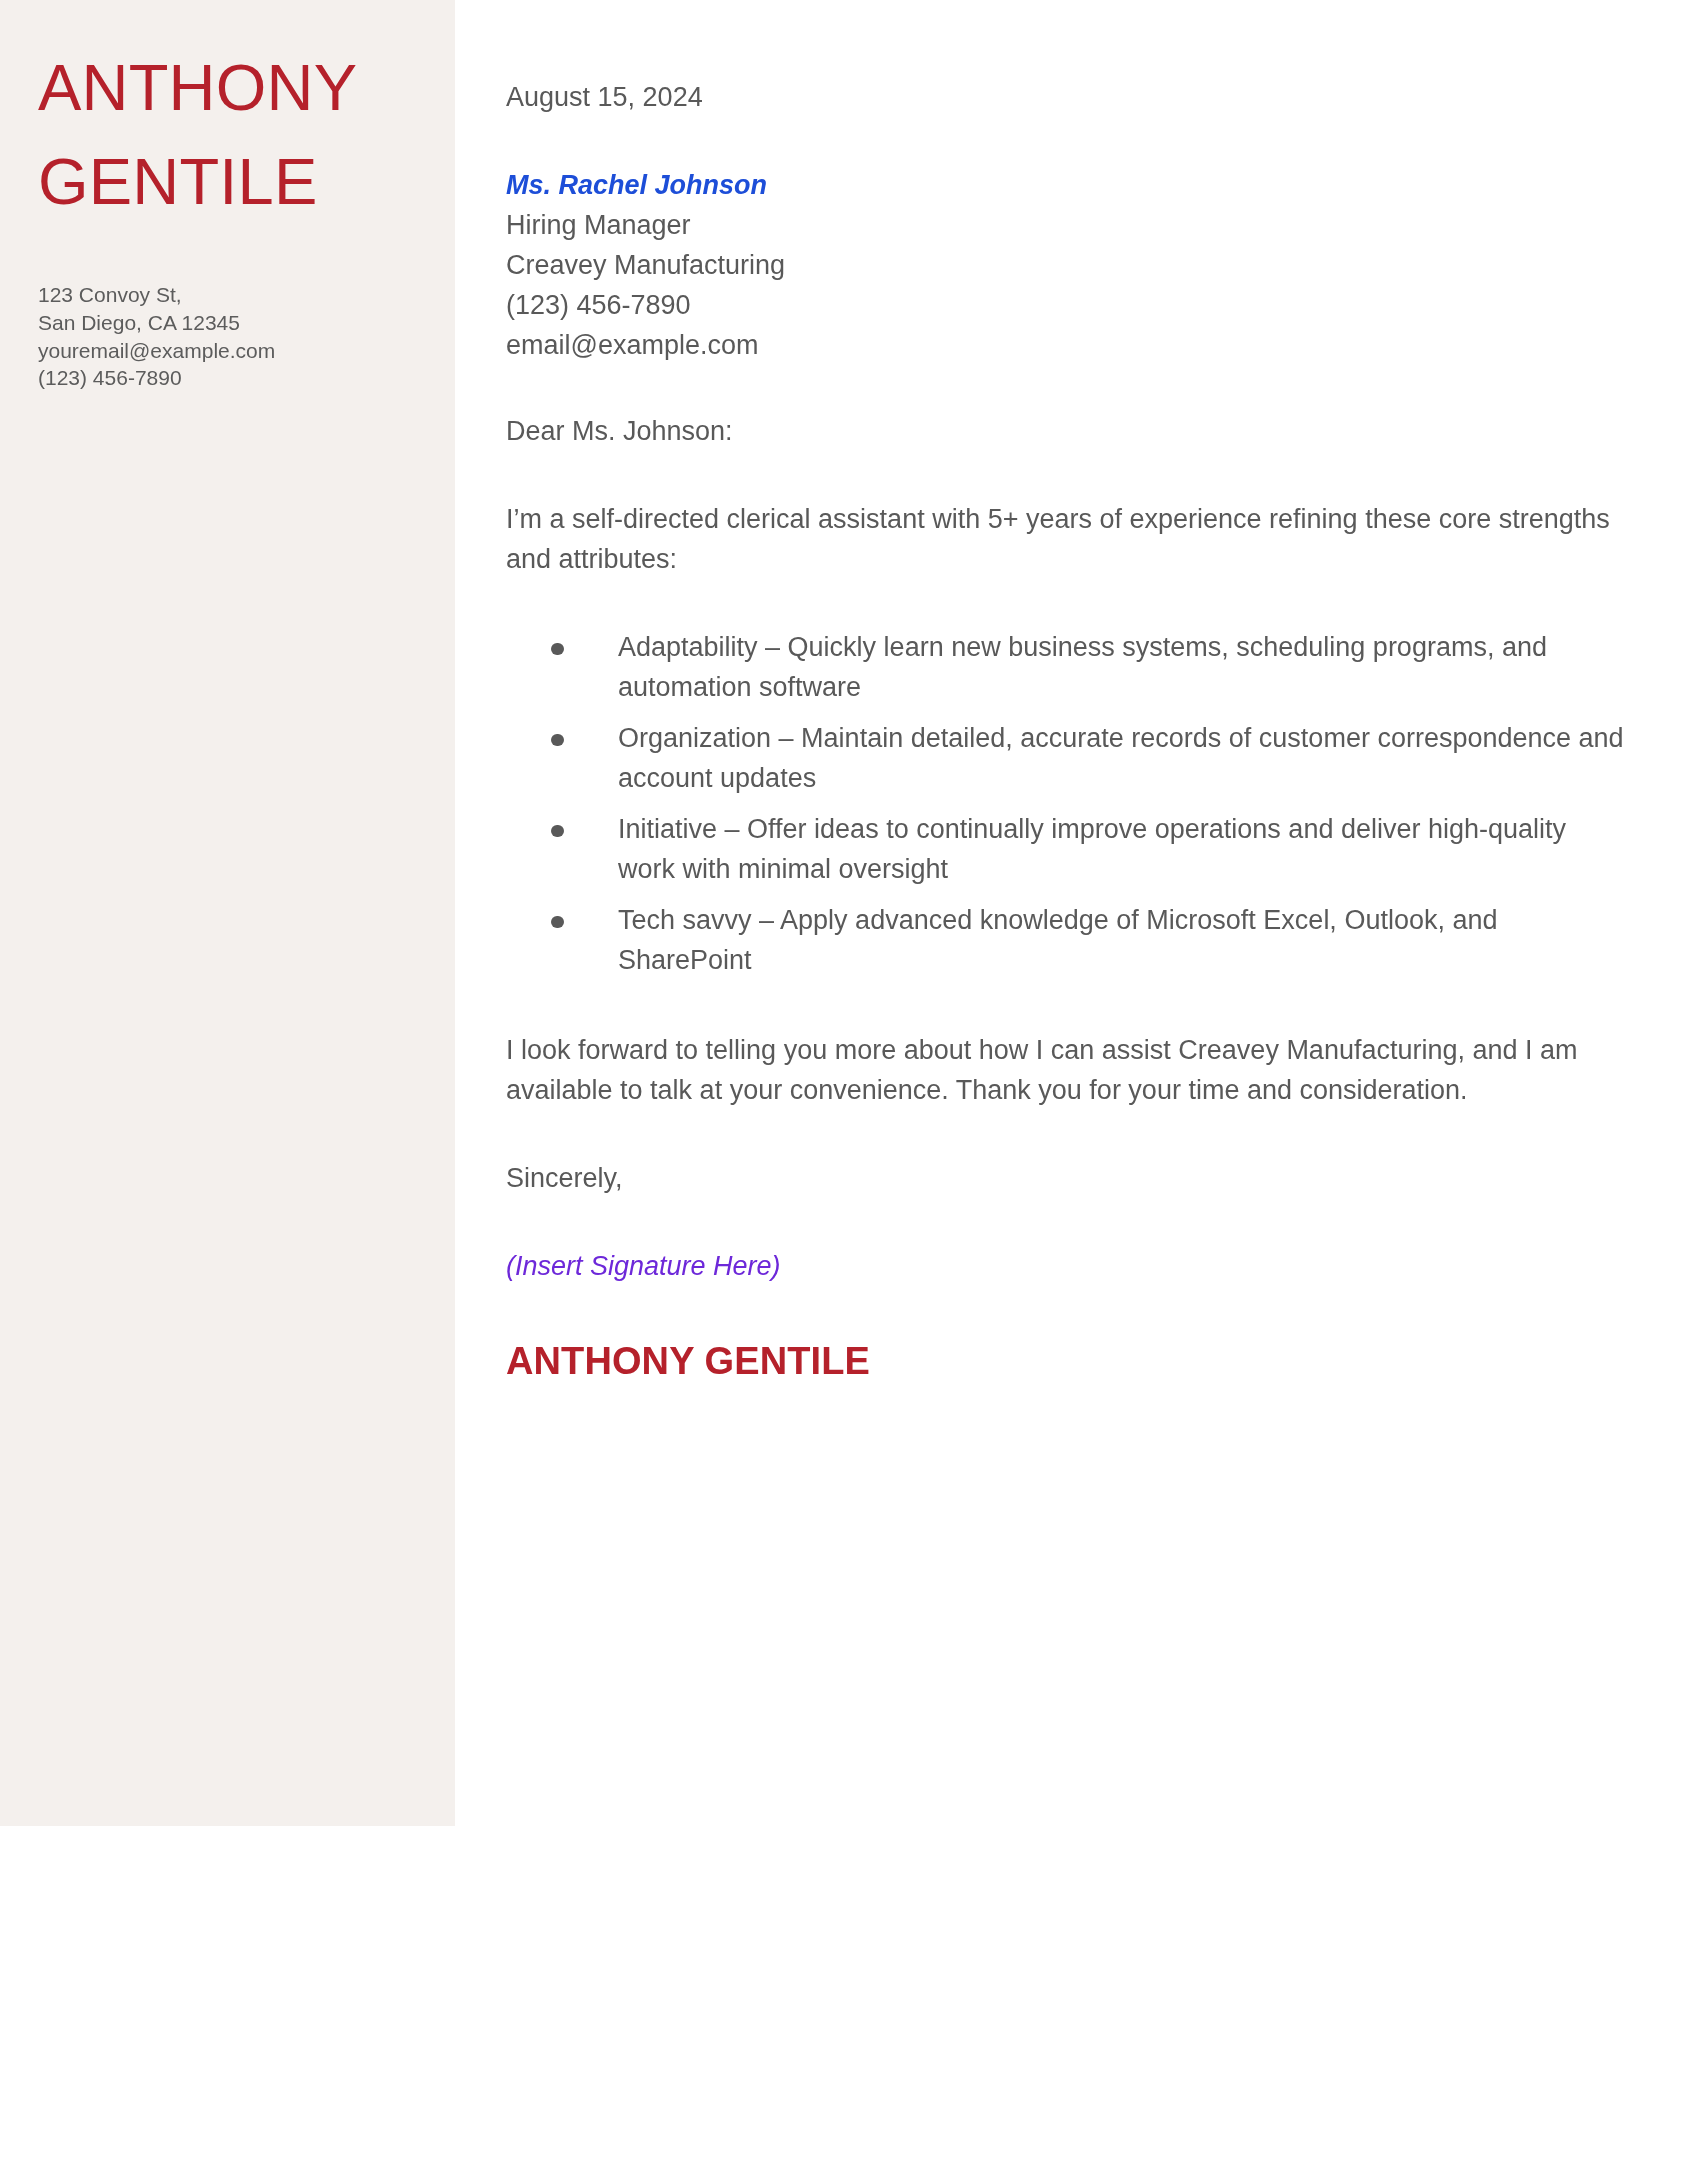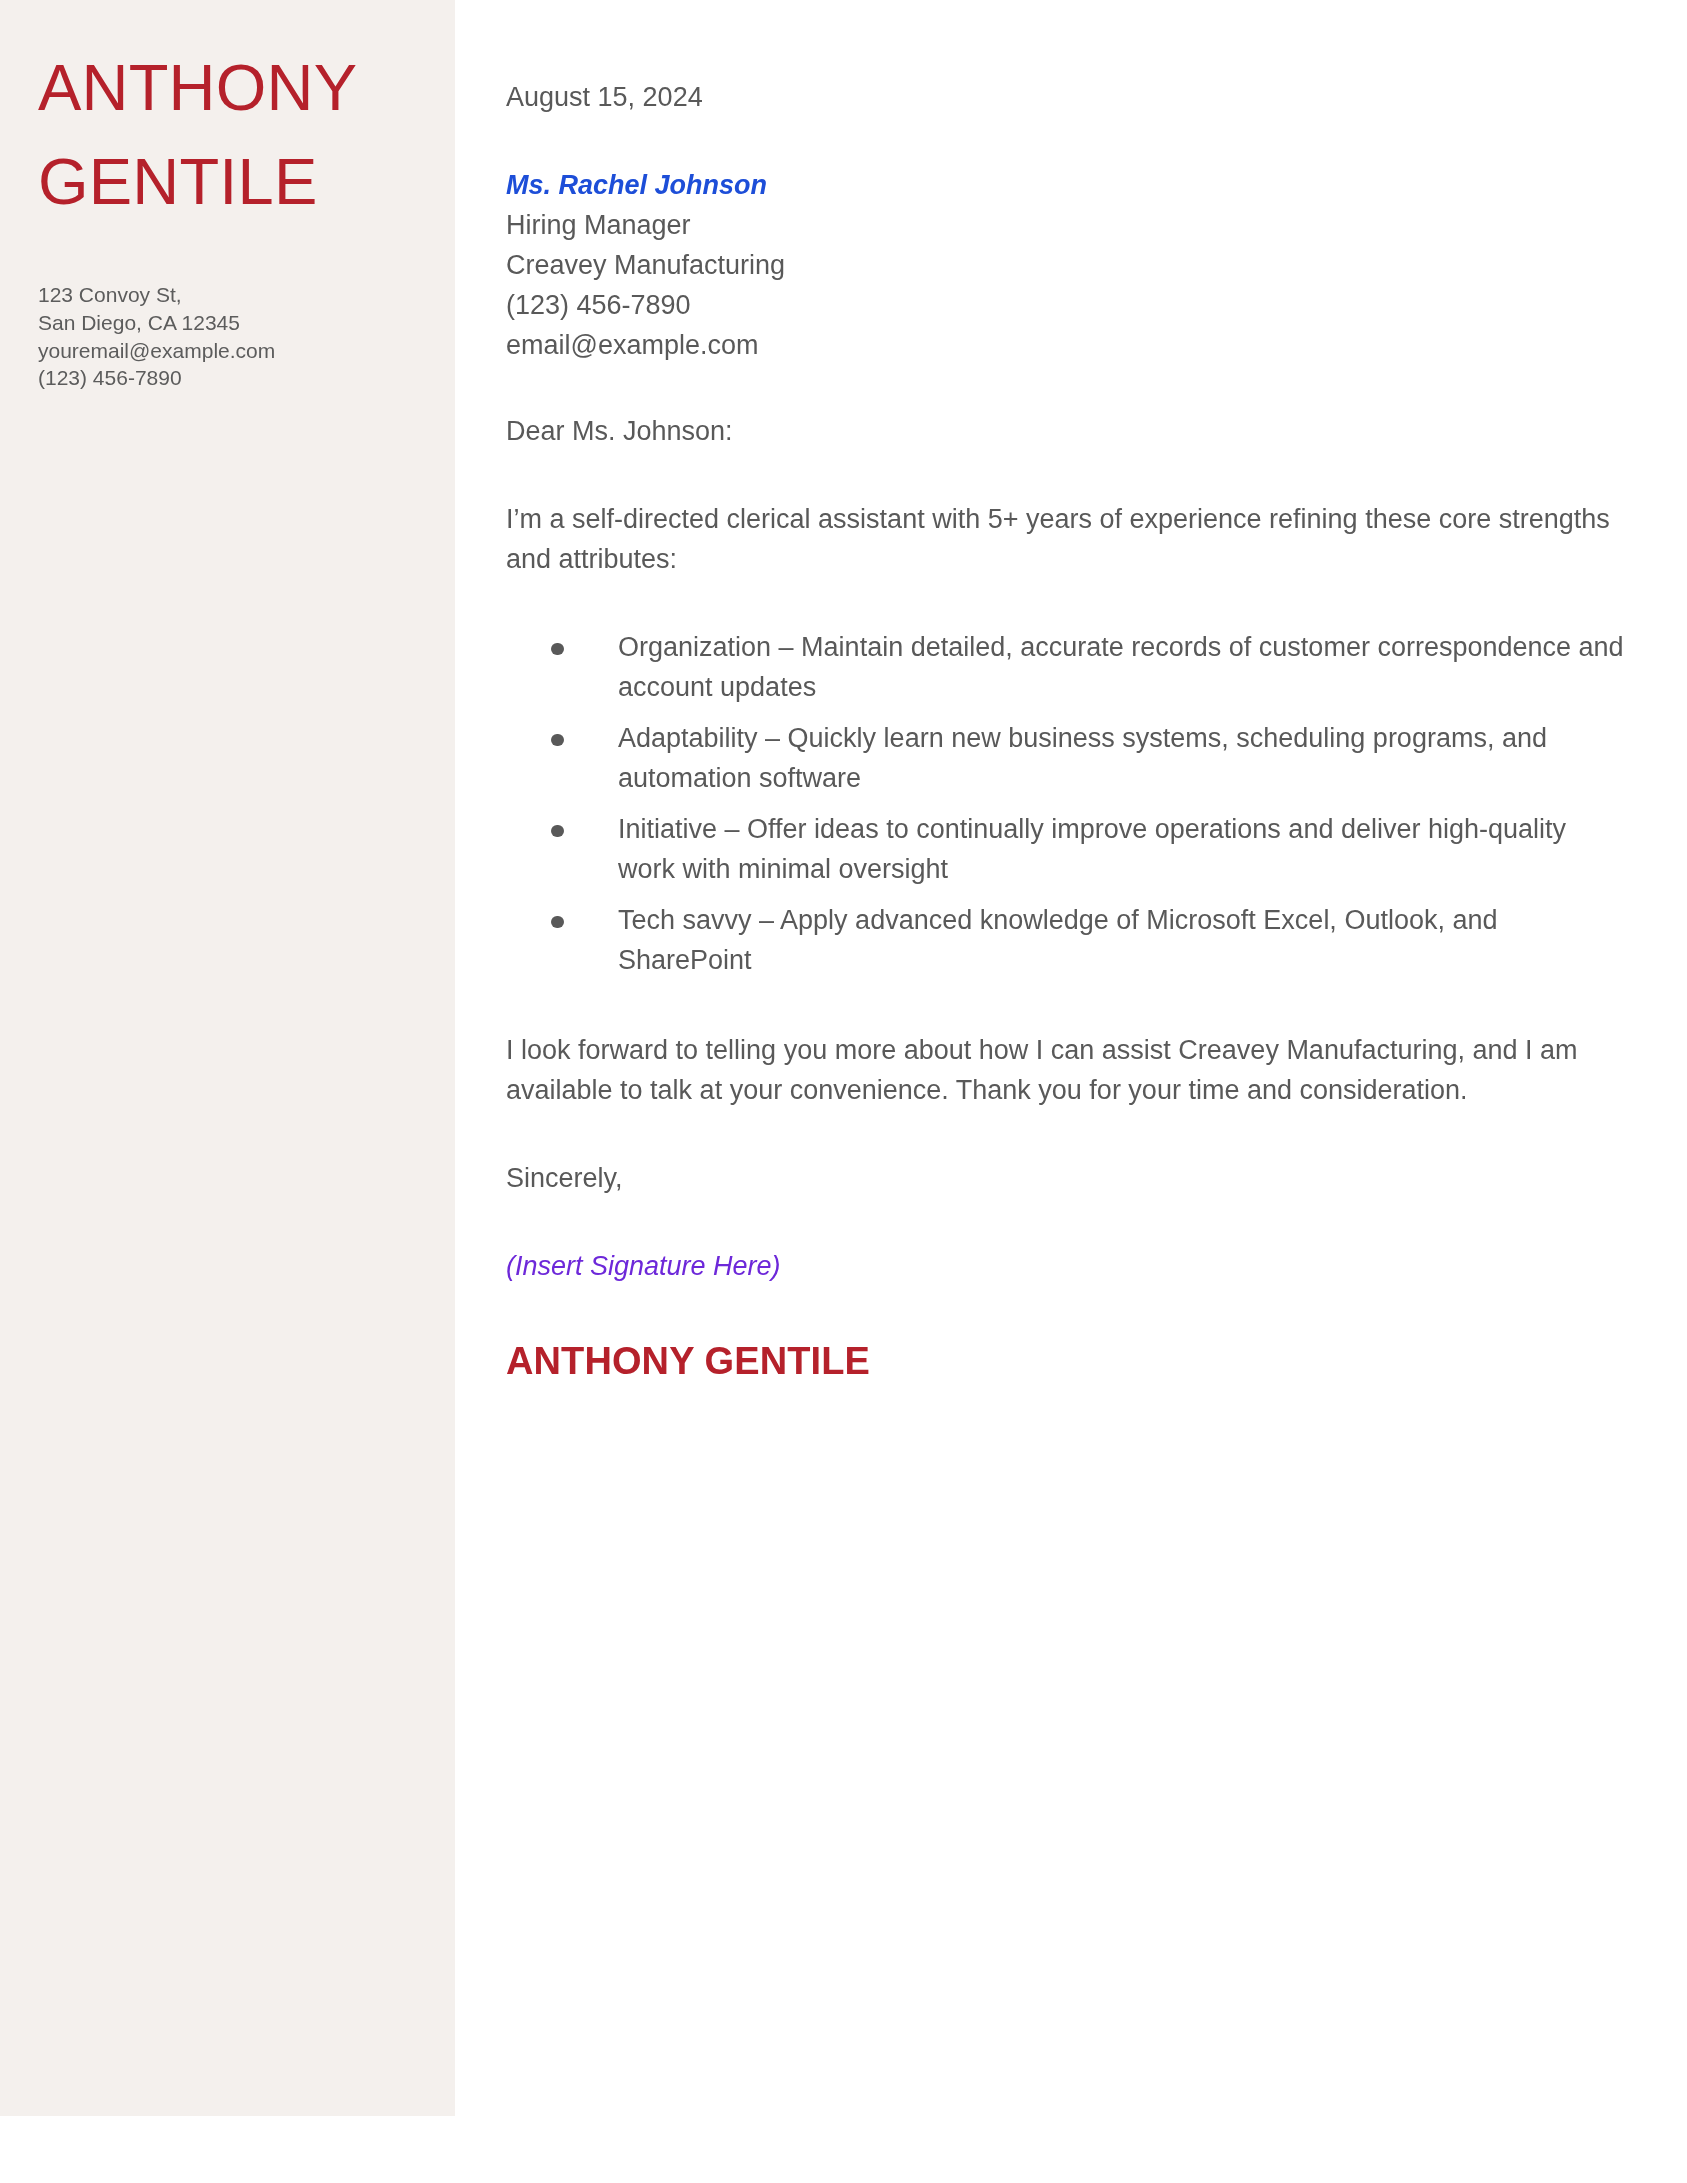--- a/index.html
+++ b/index.html
@@ -20,21 +20,21 @@
     background: #ffffff;
     overflow: hidden;
   }
 
   
   .sidebar {
     position: absolute;
     left: 0;
     top: 0;
     width: 455px;
-    height: 2116px;
+    height: 1826px;
     background: #f4f0ed;
   }
 
   .sidebar-inner {
     position: absolute;
     left: 38px;
     top: 41px;
     width: 370px;
   }
 
@@ -178,28 +178,28 @@
     </p>
 
     <p class="salutation">Dear Ms. Johnson:</p>
 
 
     <p class="body-para">I’m a self-directed clerical assistant with 5+ years of experience refining these core strengths and attributes:</p>
 
     <ul class="bullets">
       <li>
         <span class="bullet-dot"></span>
+        <span>Adaptability – Quickly learn new business systems, scheduling programs, and automation software</span>
+      </li>
+      <li>
+        <span class="bullet-dot"></span>
         <span>Organization – Maintain detailed, accurate records of customer correspondence and account updates</span>
       </li>
       <li>
         <span class="bullet-dot"></span>
-        <span>Adaptability – Quickly learn new business systems, scheduling programs, and automation software</span>
-      </li>
-      <li>
-        <span class="bullet-dot"></span>
         <span>Initiative – Offer ideas to continually improve operations and deliver high-quality work with minimal oversight</span>
       </li>
       <li>
         <span class="bullet-dot"></span>
         <span>Tech savvy – Apply advanced knowledge of Microsoft Excel, Outlook, and SharePoint</span>
       </li>
     </ul>
 
     <p class="closing-para">I look forward to telling you more about how I can assist Creavey Manufacturing, and I am available to talk at your convenience. Thank you for your time and consideration.</p>
 

